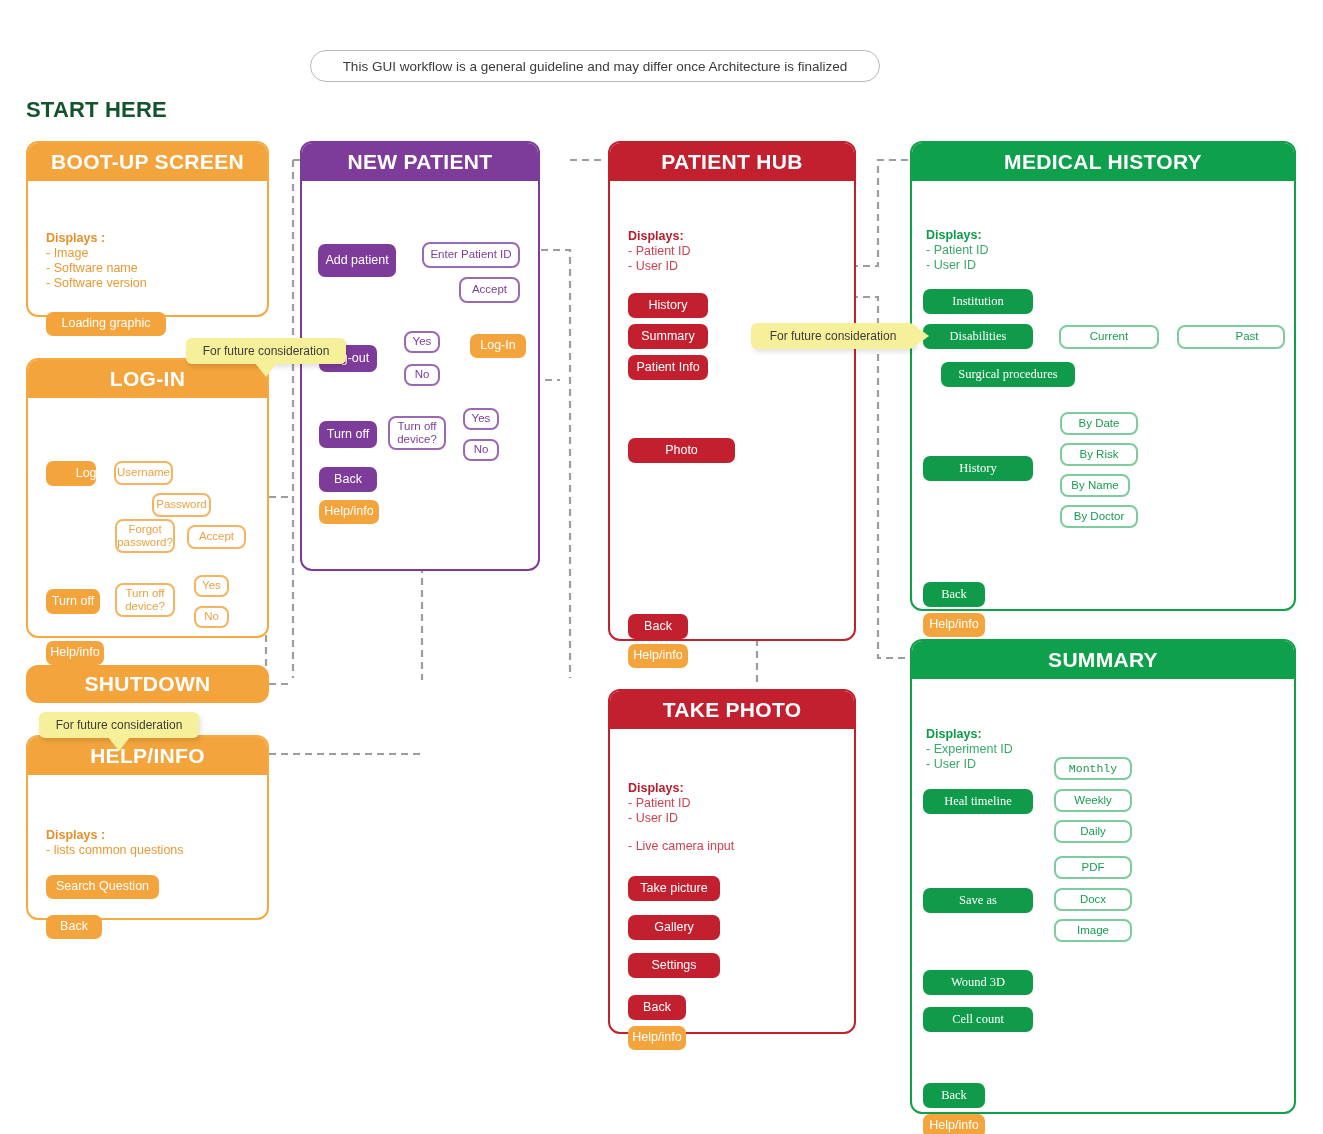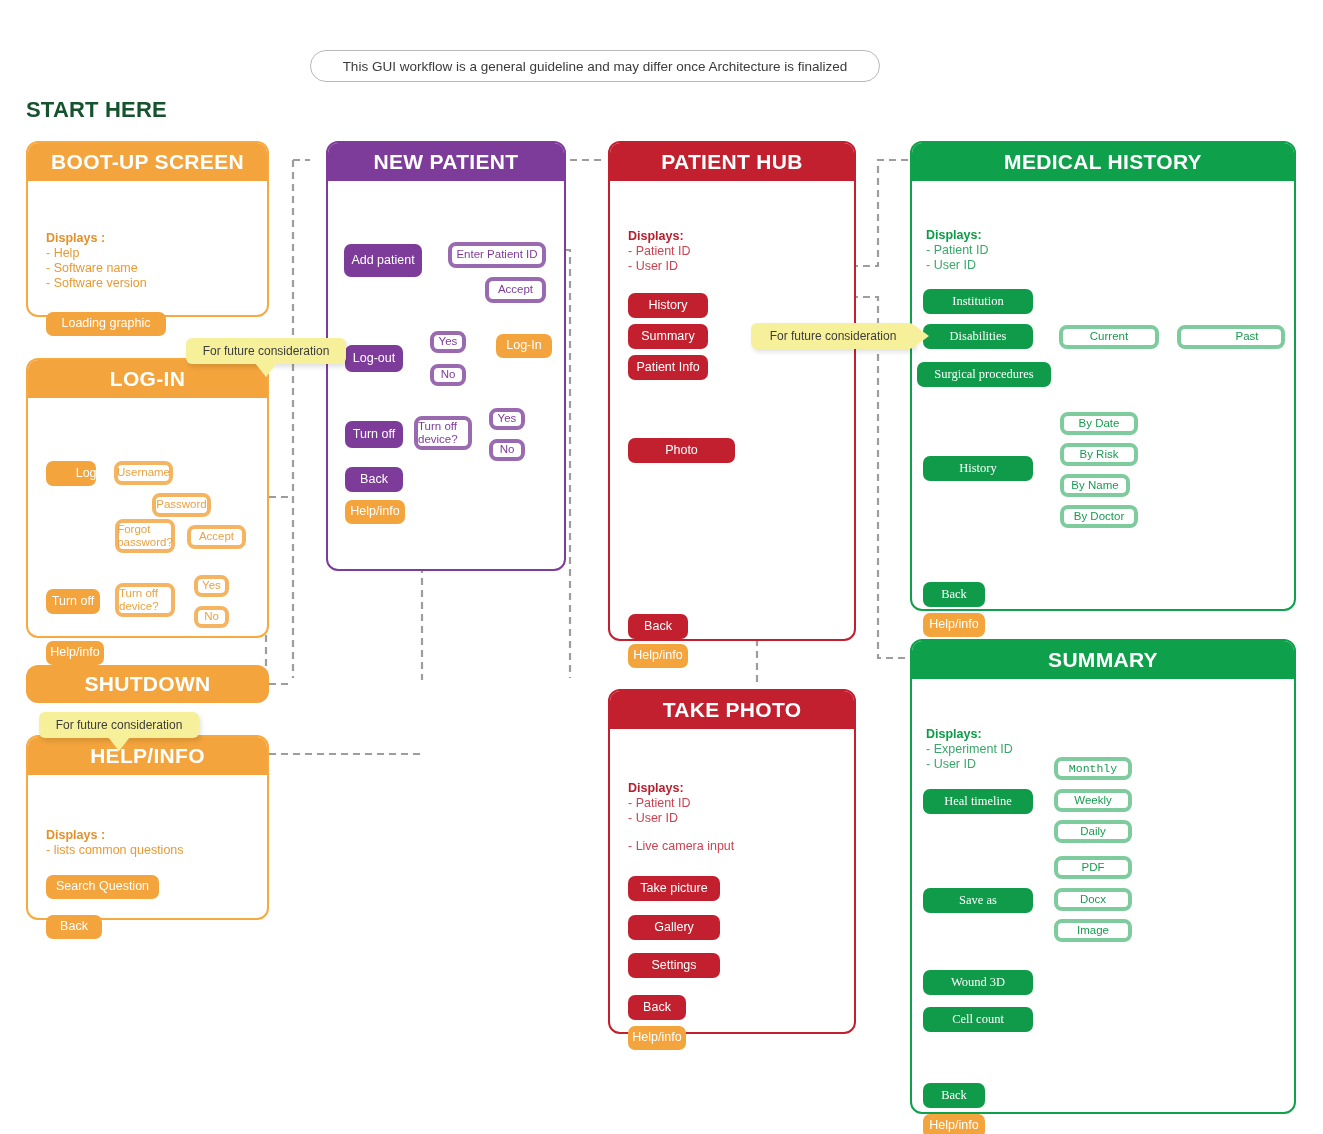--- a/index.html
+++ b/index.html
@@ -69,22 +69,22 @@
     color:#fff;font-size:12.5px;box-sizing:border-box;text-align:center;line-height:1.1;
   }
   .btn.orange{background:#f3a43c;}
   .btn.purple{background:#7e3c9a;}
   .btn.red{background:#c2202f;}
   .btn.green{background:#109b4a;font-family:Liberation Serif, serif;}
 
   
   .pill{
     position:absolute;border-radius:8px;background:#fff;box-sizing:border-box;
-    display:flex;align-items:center;justify-content:center;
-    font-size:11.5px;line-height:1.15;border:4px solid #b91c1c;
+    display:flex;align-items:center;justify-content:center;text-align:center;
+    font-size:11.5px;line-height:1.15;border:2px solid #b91c1c;
   }
   .pill.orange{border-color:#f4b461;color:#e9a243;}
   .pill.purple{border-color:#9a6ab0;color:#7e3c9a;}
   .pill.green{border-color:#7ecb9d;color:#189c50;}
 
   
   .callout{
     position:absolute;background:#f7f09a;border-radius:6px;
     display:flex;align-items:center;justify-content:center;
     font-size:12px;color:#3d3d3d;box-shadow:2px 3px 5px rgba(0,0,0,.12);
@@ -169,21 +169,21 @@
     <span>This GUI workflow is a general guideline and may differ once Architecture is finalized</span>
   </div>
 
   <div class="abs start-here">START HERE</div>
 
   <div class="abs panel p-orange" style="left:26px;top:141px;width:243px;height:176px;">
     <div class="panel-head">BOOT-UP SCREEN</div>
     <div class="panel-body" style="height:134px;">
       <div class="displays d-orange" style="left:18px;top:50px;">
         <b>Displays :</b>
-        <span class="ln">- Help</span>
+        <span class="ln">- Image</span>
         <span class="ln">- Software name</span>
         <span class="ln">- Software version</span>
       </div>
       <div class="btn orange" style="left:18px;top:131px;width:120px;height:24px;">Loading graphic</div>
     </div>
   </div>
 
   <div class="abs panel p-orange" style="left:26px;top:358px;width:243px;height:280px;">
     <div class="panel-head">LOG-IN</div>
     <div class="panel-body" style="height:238px;">
@@ -211,21 +211,21 @@
     <div class="panel-body" style="height:143px;">
       <div class="displays d-orange" style="left:18px;top:53px;">
         <b>Displays :</b>
         <span class="ln">- lists common questions</span>
       </div>
       <div class="btn orange" style="left:18px;top:100px;width:113px;height:24px;">Search Question</div>
       <div class="btn orange" style="left:18px;top:140px;width:56px;height:24px;">Back</div>
     </div>
   </div>
 
-  <div class="abs panel p-purple" style="left:326px;top:141px;width:240px;height:430px;">
+  <div class="abs panel p-purple" style="left:300px;top:141px;width:240px;height:430px;">
     <div class="panel-head">NEW PATIENT</div>
     <div class="panel-body" style="height:388px;">
       <div class="btn purple" style="left:16px;top:63px;width:78px;height:33px;">Add patient</div>
       <div class="pill purple" style="left:120px;top:61px;width:98px;height:26px;">Enter Patient ID</div>
       <div class="pill purple" style="left:157px;top:96px;width:61px;height:26px;">Accept</div>
 
       <div class="btn purple" style="left:17px;top:164px;width:58px;height:27px;">Log-out</div>
       <div class="pill purple" style="left:102px;top:150px;width:36px;height:22px;">Yes</div>
       <div class="pill purple" style="left:102px;top:183px;width:36px;height:22px;">No</div>
       <div class="btn orange" style="left:168px;top:153px;width:56px;height:24px;">Log-In</div>
@@ -281,21 +281,21 @@
     <div class="panel-body" style="height:428px;">
       <div class="displays d-green" style="left:14px;top:47px;">
         <b>Displays:</b>
         <span class="ln">- Patient ID</span>
         <span class="ln">- User ID</span>
       </div>
       <div class="btn green" style="left:11px;top:108px;width:110px;height:25px;">Institution</div>
       <div class="btn green" style="left:11px;top:143px;width:110px;height:25px;">Disabilities</div>
       <div class="pill green" style="left:147px;top:144px;width:100px;height:24px;">Current</div>
       <div class="pill green" style="left:265px;top:144px;width:108px;height:24px;padding-left:32px;">Past</div>
-      <div class="btn green" style="left:5px;top:181px;width:134px;height:25px;">Surgical procedures</div>
+      <div class="btn green" style="left:29px;top:181px;width:134px;height:25px;">Surgical procedures</div>
 
       <div class="btn green" style="left:11px;top:275px;width:110px;height:25px;">History</div>
       <div class="pill green" style="left:148px;top:231px;width:78px;height:23px;">By Date</div>
       <div class="pill green" style="left:148px;top:262px;width:78px;height:23px;">By Risk</div>
       <div class="pill green" style="left:148px;top:293px;width:70px;height:23px;">By Name</div>
       <div class="pill green" style="left:148px;top:324px;width:78px;height:23px;">By Doctor</div>
 
       <div class="btn green" style="left:11px;top:401px;width:62px;height:25px;">Back</div>
       <div class="btn orange" style="left:11px;top:432px;width:62px;height:24px;">Help/info</div>
     </div>

